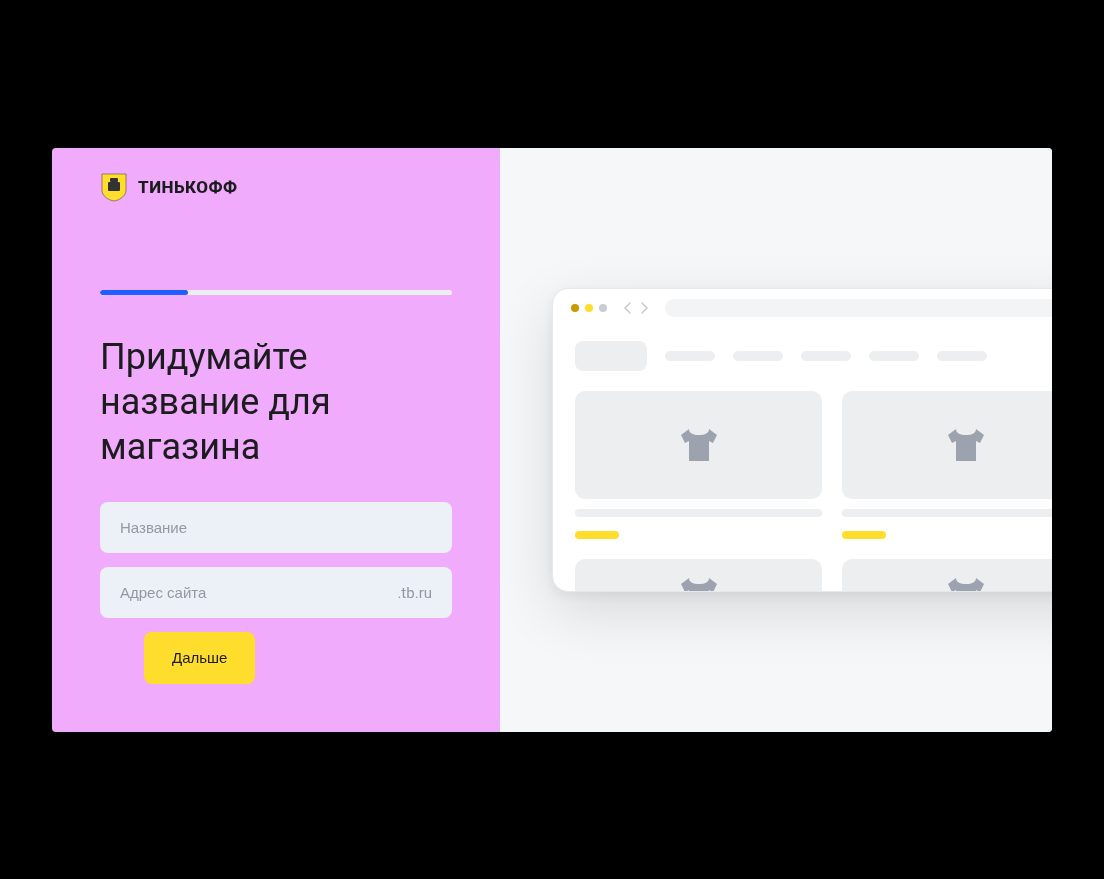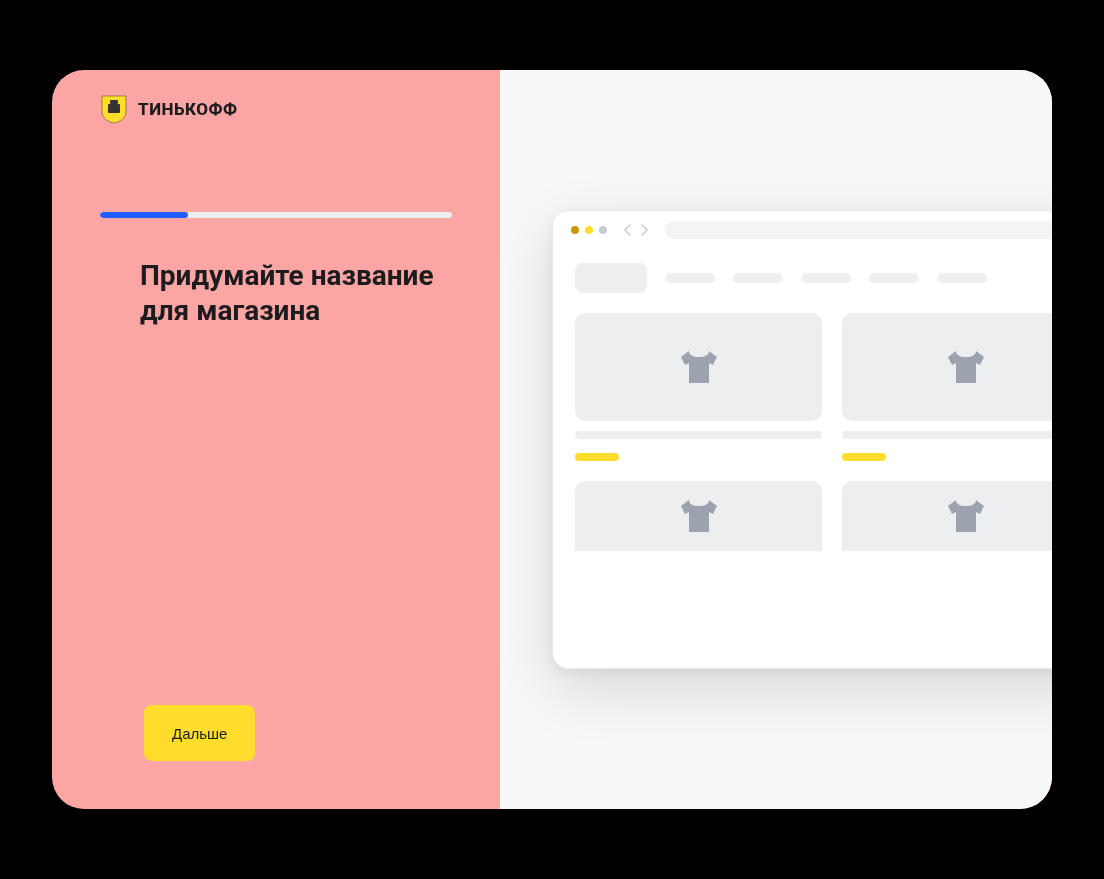--- a/index.html
+++ b/index.html
@@ -6,24 +6,24 @@
 body {
   background: #000;
   font-family: -apple-system, BlinkMacSystemFont, "Segoe UI", Roboto, Arial, sans-serif;
   width: 1104px;
   height: 879px;
   display: flex;
   align-items: center;
   justify-content: center;
 }
 .modal {
-  background: #fca5a5;
+  background: #f0abfc;
   width: 1000px;
-  height: 739px;
-  border-radius: 32px;
+  height: 584px;
+  border-radius: 4px;
   position: relative;
   display: flex;
   overflow: hidden;
 }
 .close-btn {
   position: absolute;
   top: 24px;
   right: 24px;
   width: 32px;
   height: 32px;
@@ -66,26 +66,25 @@
   margin-bottom: 40px;
   overflow: hidden;
 }
 .progress-fill {
   width: 25%;
   height: 100%;
   background: #1f5eff;
   border-radius: 3px;
 }
 .heading {
-  font-size: 28px;
-  font-weight: 700;
+  font-size: 36px;
+  font-weight: 400;
   line-height: 1.25;
   color: #1c1c1e;
   margin-bottom: 32px;
-  margin-left: 40px;
 }
 .input-field {
   background: #ecf1f7;
   border-radius: 8px;
   height: 56px;
   padding: 0 20px;
   display: flex;
   align-items: center;
   margin-bottom: 14px;
 }
@@ -202,21 +201,28 @@
       </div>
       <div class="brand-name">ТИНЬКОФФ</div>
     </div>
 
     <div class="progress-track">
       <div class="progress-fill"></div>
     </div>
 
     <h1 class="heading">Придумайте название для магазина</h1>
 
-
+    <div class="input-field">
+      <input type="text" placeholder="Название" style="">
+    </div>
+
+    <div class="input-field">
+      <input type="text" placeholder="Адрес сайта" style="">
+      <span class="suffix">.tb.ru</span>
+    </div>
 
     <button class="next-btn">Дальше</button>
   </div>
 
   <div class="right-panel">
     <div class="browser-mock">
       <div class="browser-toolbar">
         <div class="traffic-lights">
           <div class="dot d1"></div>
             <div class="dot d2"></div>

